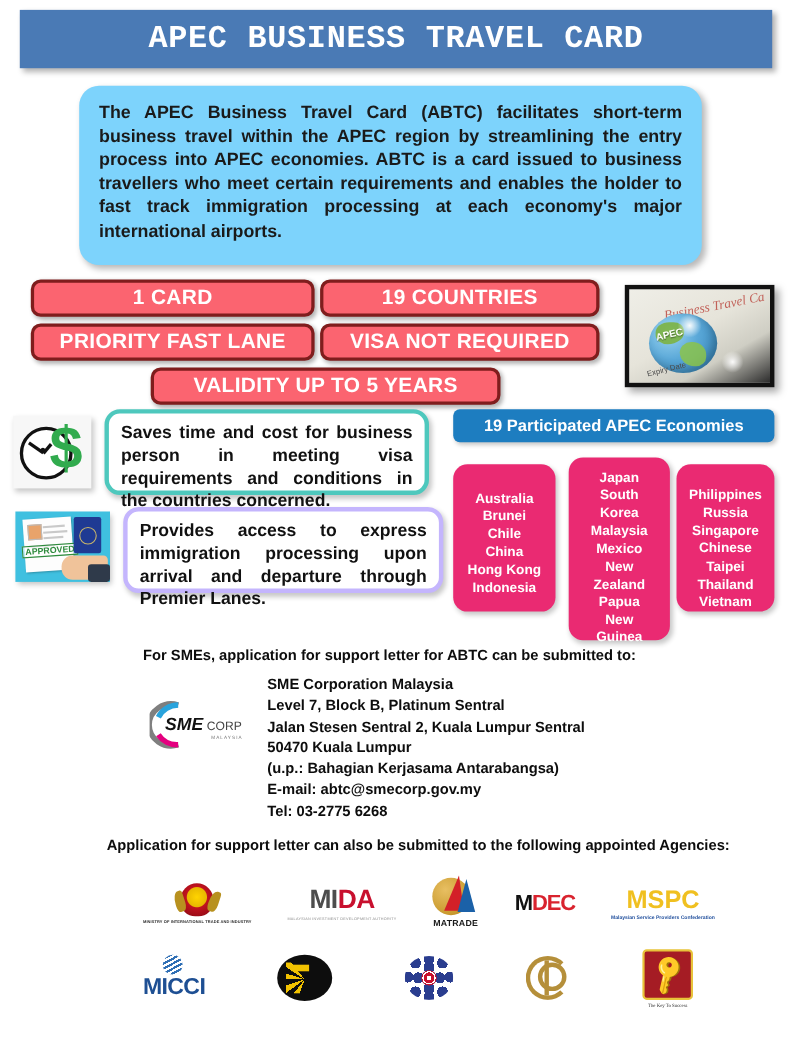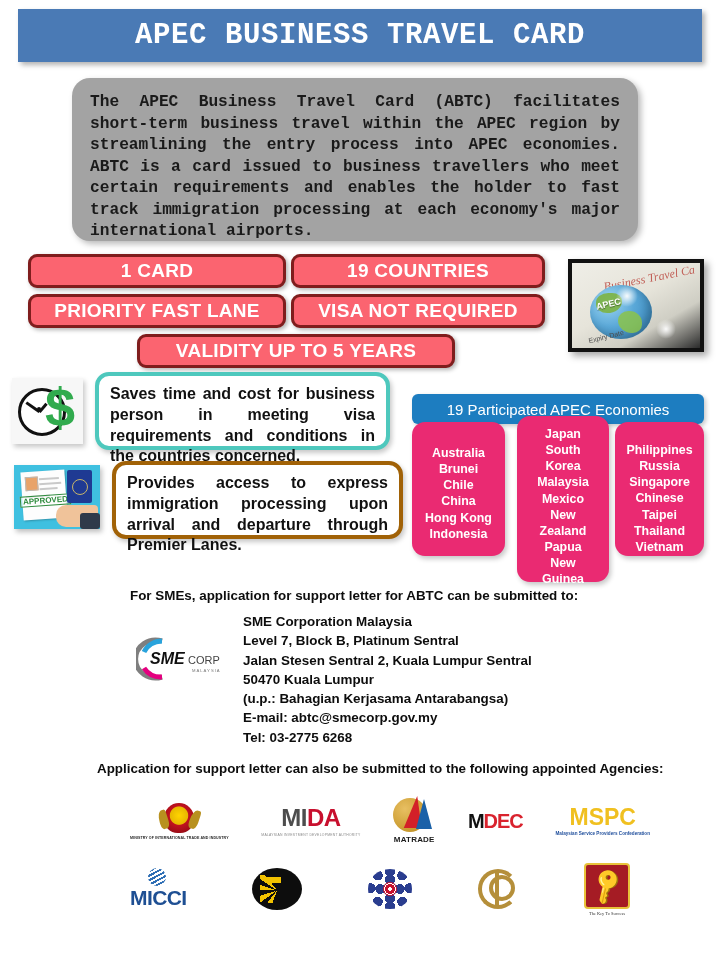--- a/index.html
+++ b/index.html
@@ -36,26 +36,25 @@
     letter-spacing: 0.6px;
   }
 
   
   .intro-box {
     position: absolute;
     left: 72px;
     top: 78px;
     width: 566px;
     height: 163px;
-    background: #a3a3a3;
+    background: #7dd3fc;
     border-radius: 18px;
     box-shadow: 3px 3px 6px rgba(0,0,0,0.28);
     box-sizing: border-box;
     padding: 14px 18px 10px 18px;
-    font-family: Liberation Mono, monospace;
   }
   .intro-text {
     color: #1a1a1a;
     font-size: 16.2px;
     font-weight: bold;
     line-height: 1.33;
     text-align: justify;
     text-justify: inter-word;
     margin: 0;
   }
@@ -181,21 +180,21 @@
     line-height: 1.30;
     text-align: justify;
     text-justify: inter-word;
   }
   .benefit-1 {
     left: 95px; top: 372px; width: 295px; height: 78px;
     border: 4px solid #4ec8bd;
   }
   .benefit-2 {
     left: 112px; top: 461px; width: 291px; height: 78px;
-    border: 4px solid #a16207;
+    border: 4px solid #c4b5fd;
   }
 
   
   .icon-clock-money {
     position: absolute;
     left: 12px;
     top: 378px;
     width: 71px;
     height: 66px;
     background: #f7f7f7;
@@ -210,31 +209,31 @@
     height: 64px;
     background: #3fc0e0;
     box-shadow: 2px 3px 5px rgba(0,0,0,0.25);
     overflow: hidden;
   }
 
   
   .econ-header {
     position: absolute;
     left: 412px;
-    top: 394px;
+    top: 372px;
     width: 292px;
     height: 30px;
     background: #1d7dc0;
     border-radius: 6px;
     display: flex;
     align-items: center;
     justify-content: center;
     color: #ffffff;
     font-size: 15px;
-    font-weight: normal;
+    font-weight: bold;
     box-shadow: 2px 2px 4px rgba(0,0,0,0.22);
   }
   .econ-col {
     position: absolute;
     background: #ea2a72;
     border-radius: 13px;
     box-sizing: border-box;
     color: #ffffff;
     font-size: 12.4px;
     font-weight: bold;

